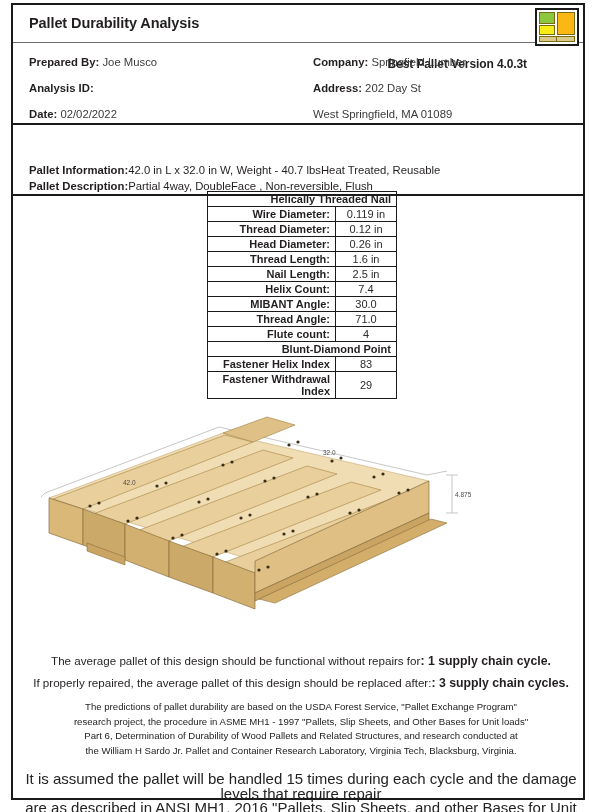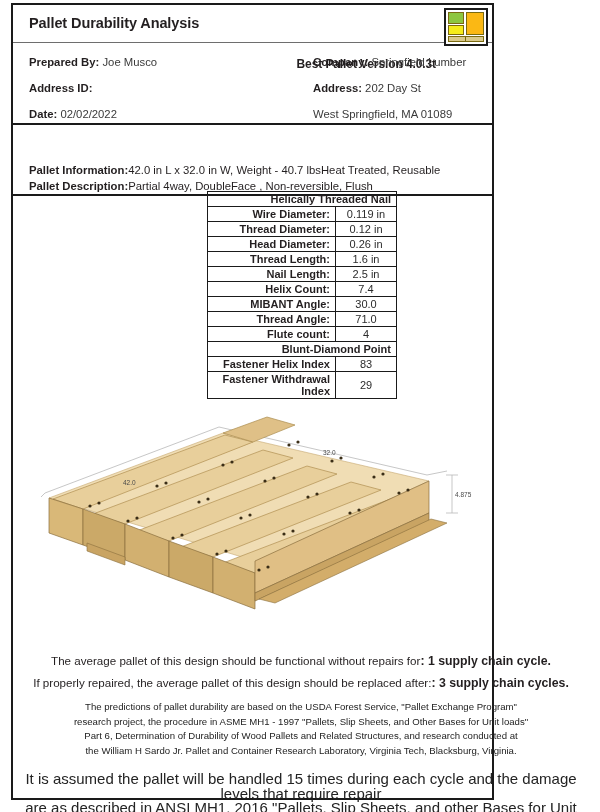--- a/index.html
+++ b/index.html
@@ -12,21 +12,21 @@
     height: 812px;
     font-family: "Liberation Sans", sans-serif;
     color: #231f20;
     overflow: hidden;
   }
 
   .page {
     position: absolute;
     left: 11px;
     top: 3px;
-    width: 483px;
+    width: 574px;
     height: 797px;
     border: 2px solid #1a1a1a;
     box-sizing: border-box;
     background: #ffffff;
   }
 
   
   .header-bar {
     position: relative;
     height: 38px;
@@ -214,21 +214,21 @@
       </div>
     </div>
   </div>
 
   <div class="info-bar">
     <div class="info-row col-l r1">
       <b>Prepared By:</b>
       <span>Joe Musco</span>
     </div>
     <div class="info-row col-l r2">
-      <b>Address ID:</b>
+      <b>Analysis ID:</b>
       <span></span>
     </div>
     <div class="info-row col-l r3">
       <b>Date:</b>
       <span>02/02/2022</span>
     </div>
 
     <div class="info-row col-r r1">
       <b>Company:</b>
       <span>Springfield Lumber</span>

